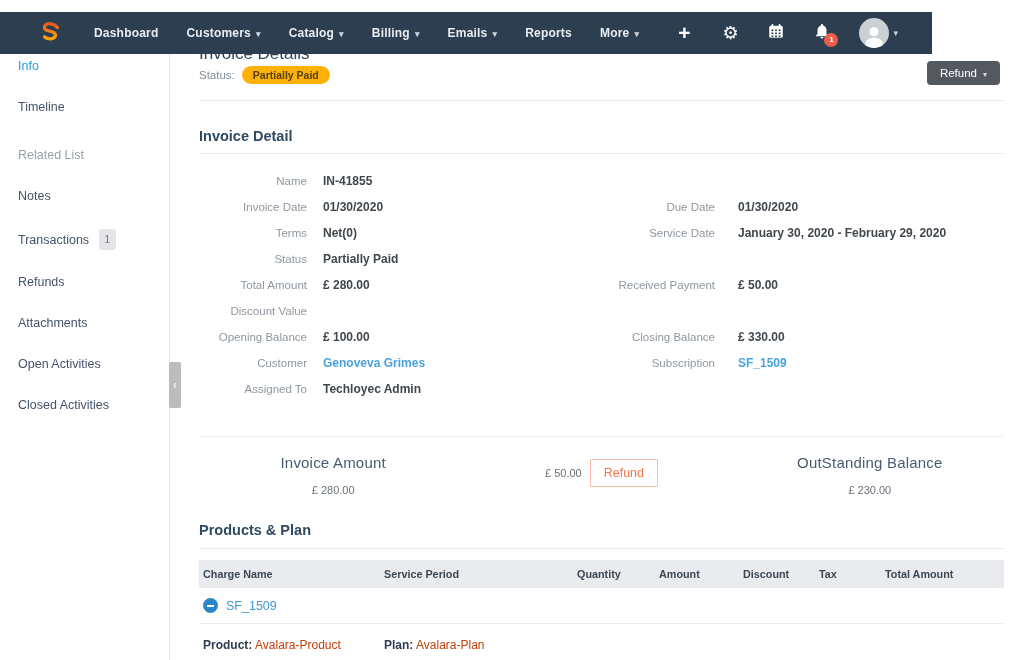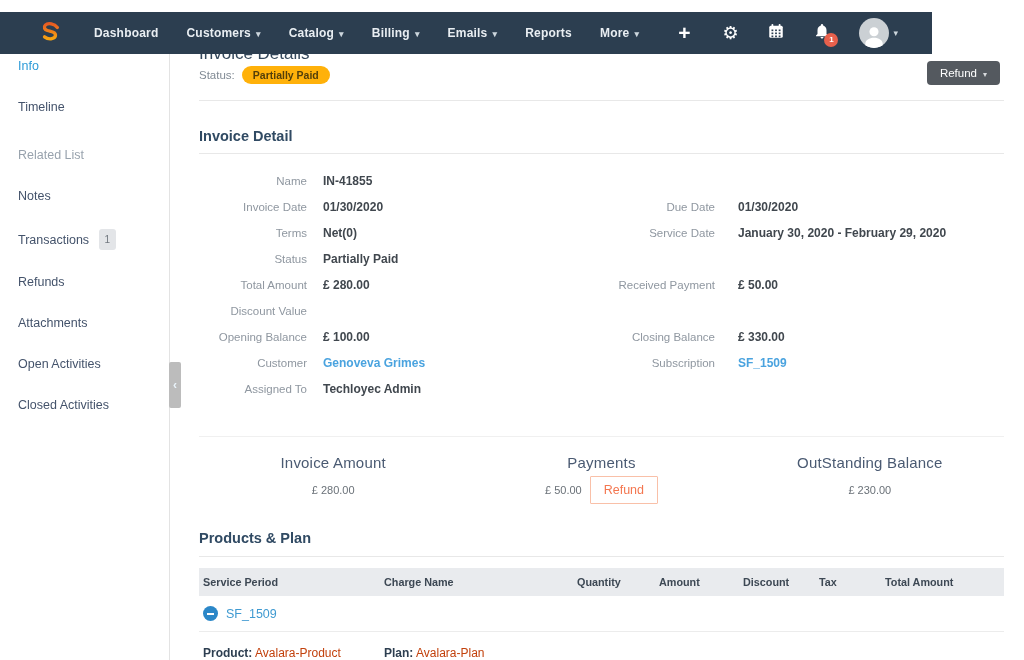--- a/index.html
+++ b/index.html
@@ -248,39 +248,38 @@
   </div>
 
   <hr class="divider light d3">
 
   <div class="summary">
     <div class="sum-col">
       <div class="sum-title">Invoice Amount</div>
       <div class="sum-value">£ 280.00</div>
     </div>
     <div class="sum-col">
-      <div class="sum-title">Payments</div>
       <div class="sum-pay">
         <span class="sum-value" style="margin-top:0">£ 50.00</span>
         <button class="refund-btn">Refund</button>
       </div>
     </div>
     <div class="sum-col">
       <div class="sum-title">OutStanding Balance</div>
       <div class="sum-value">£ 230.00</div>
     </div>
   </div>
 
   <div class="section-title products-title">Products &amp; Plan</div>
   <hr class="divider d4">
 
   <div class="ptable">
     <div class="thead">
+      <span class="th">Charge Name</span>
       <span class="th">Service Period</span>
-      <span class="th">Charge Name</span>
       <span class="th">Quantity</span>
       <span class="th">Amount</span>
       <span class="th">Discount</span>
       <span class="th">Tax</span>
       <span class="th">Total Amount</span>
     </div>
     <div class="trow">
       <div class="charge-cell">
         <span class="minus-icon"></span>
         <span class="charge-link">SF_1509</span>

